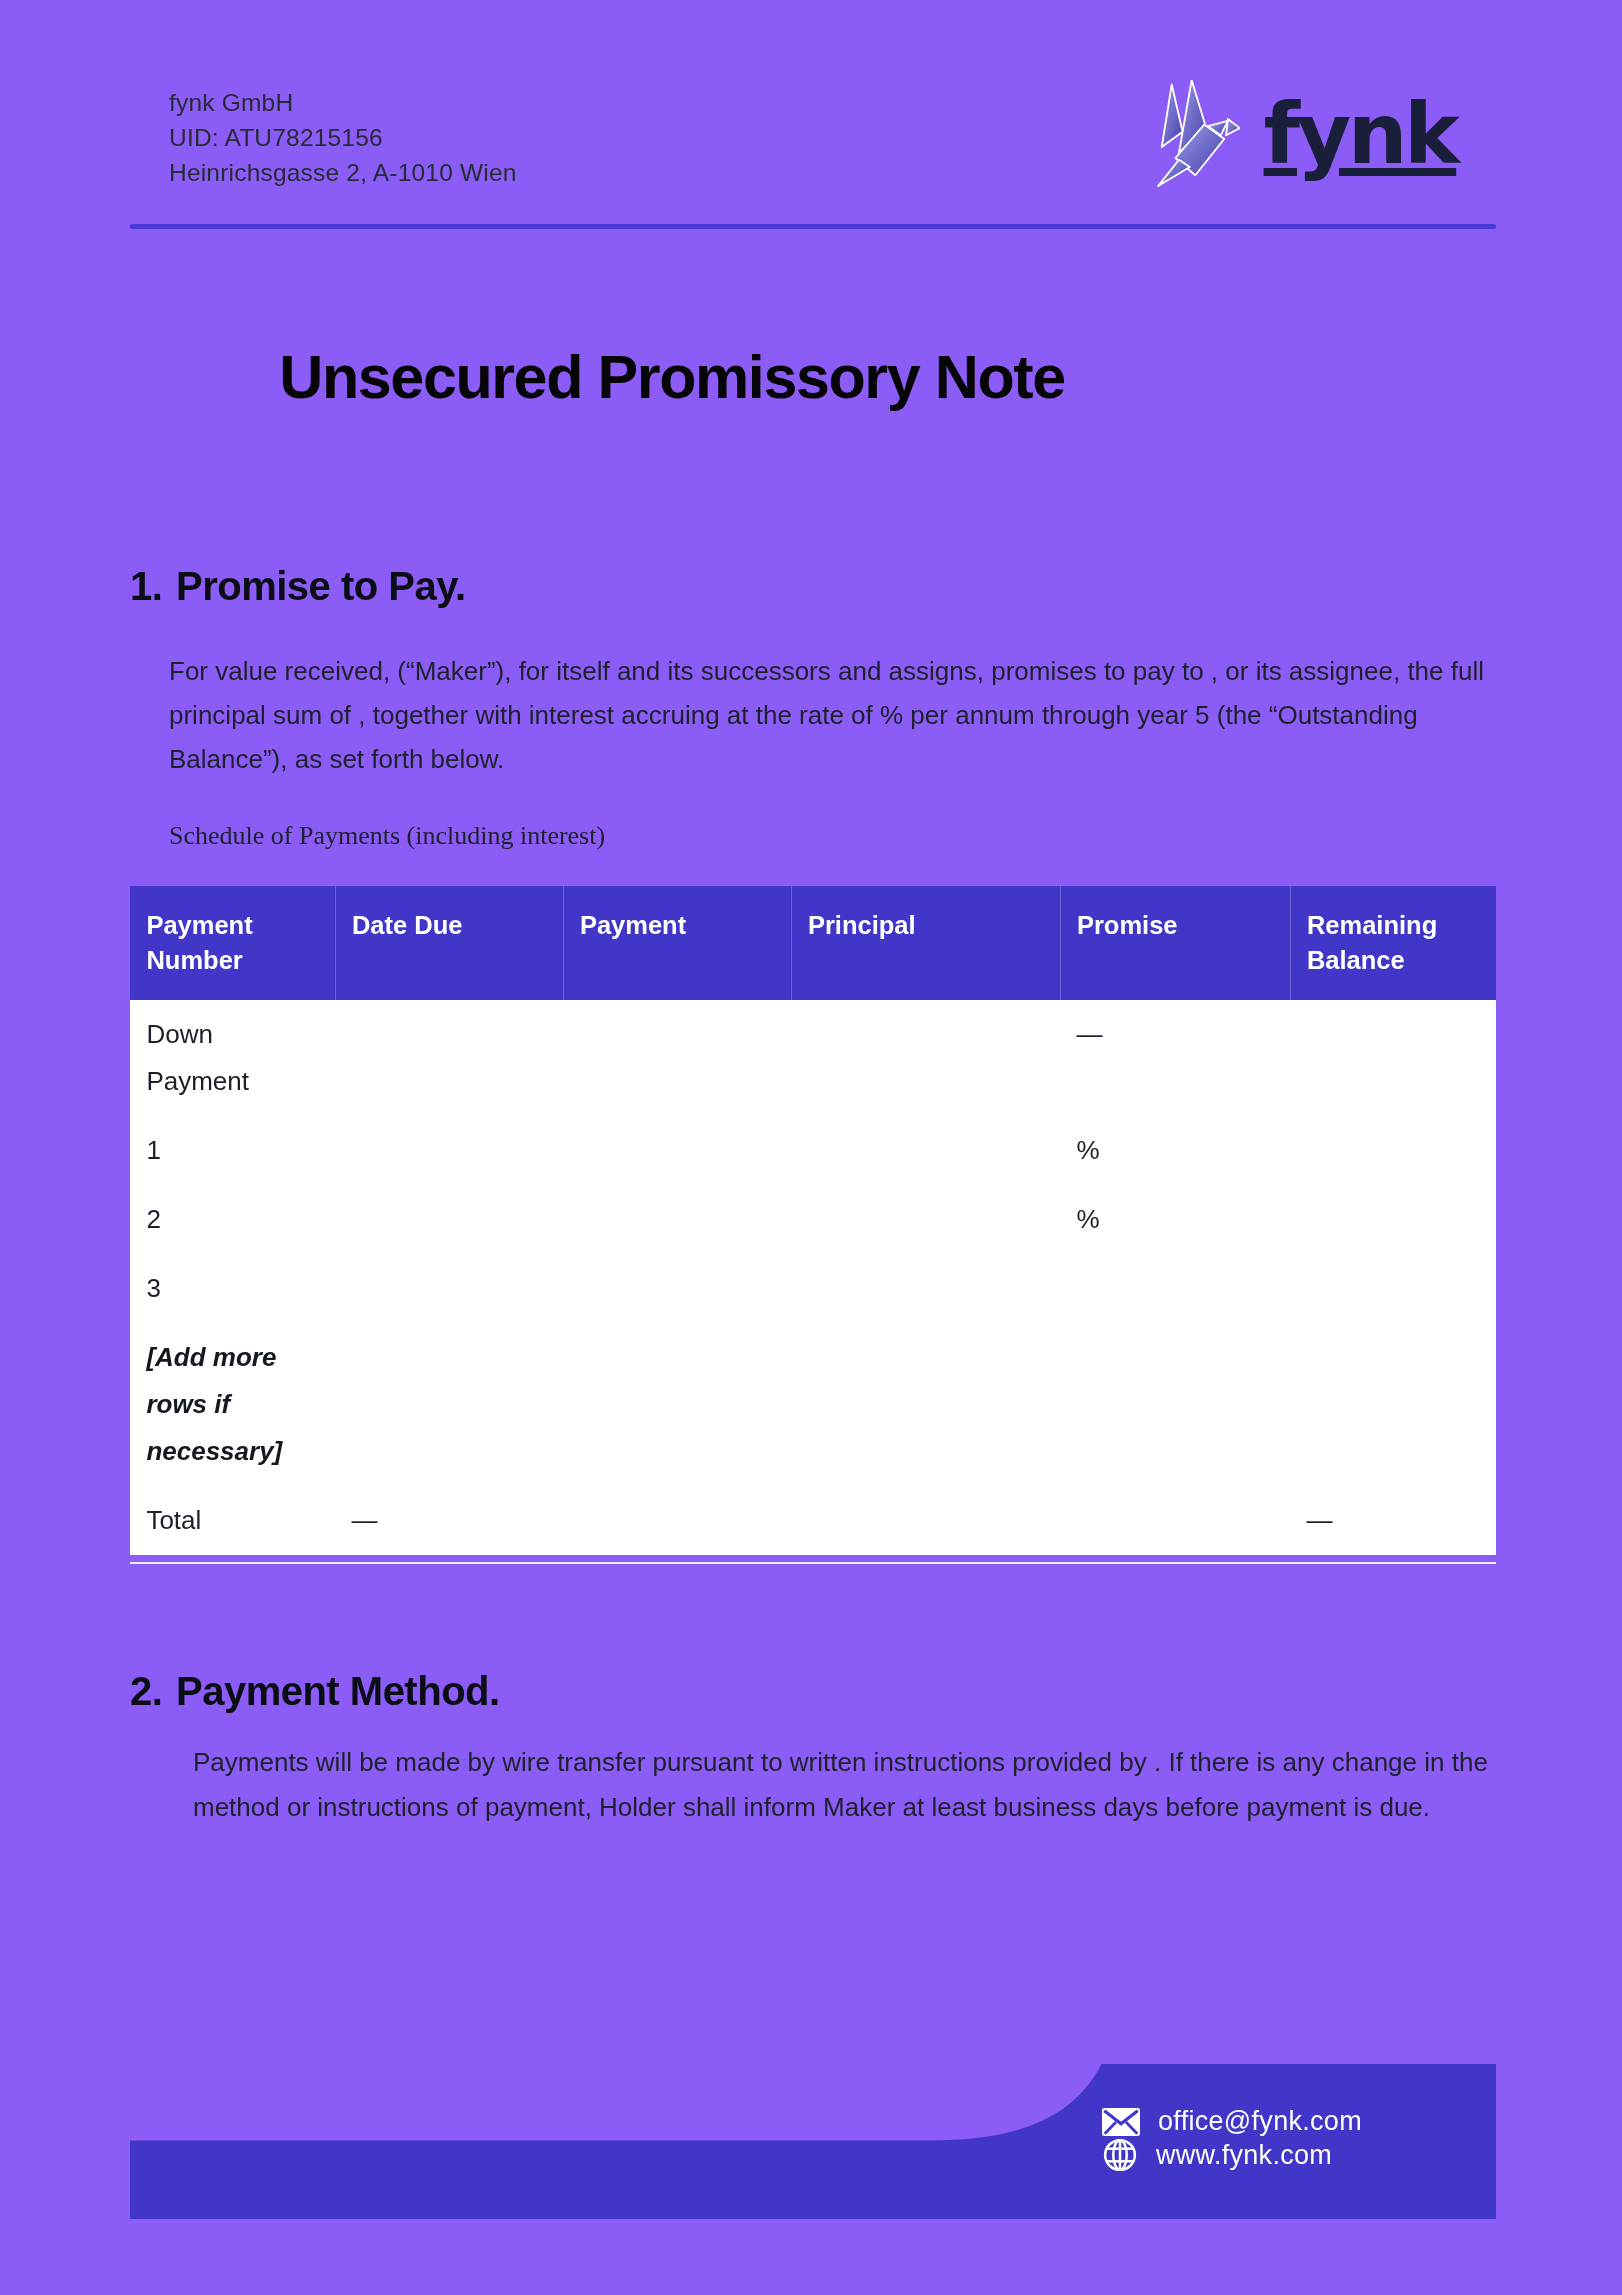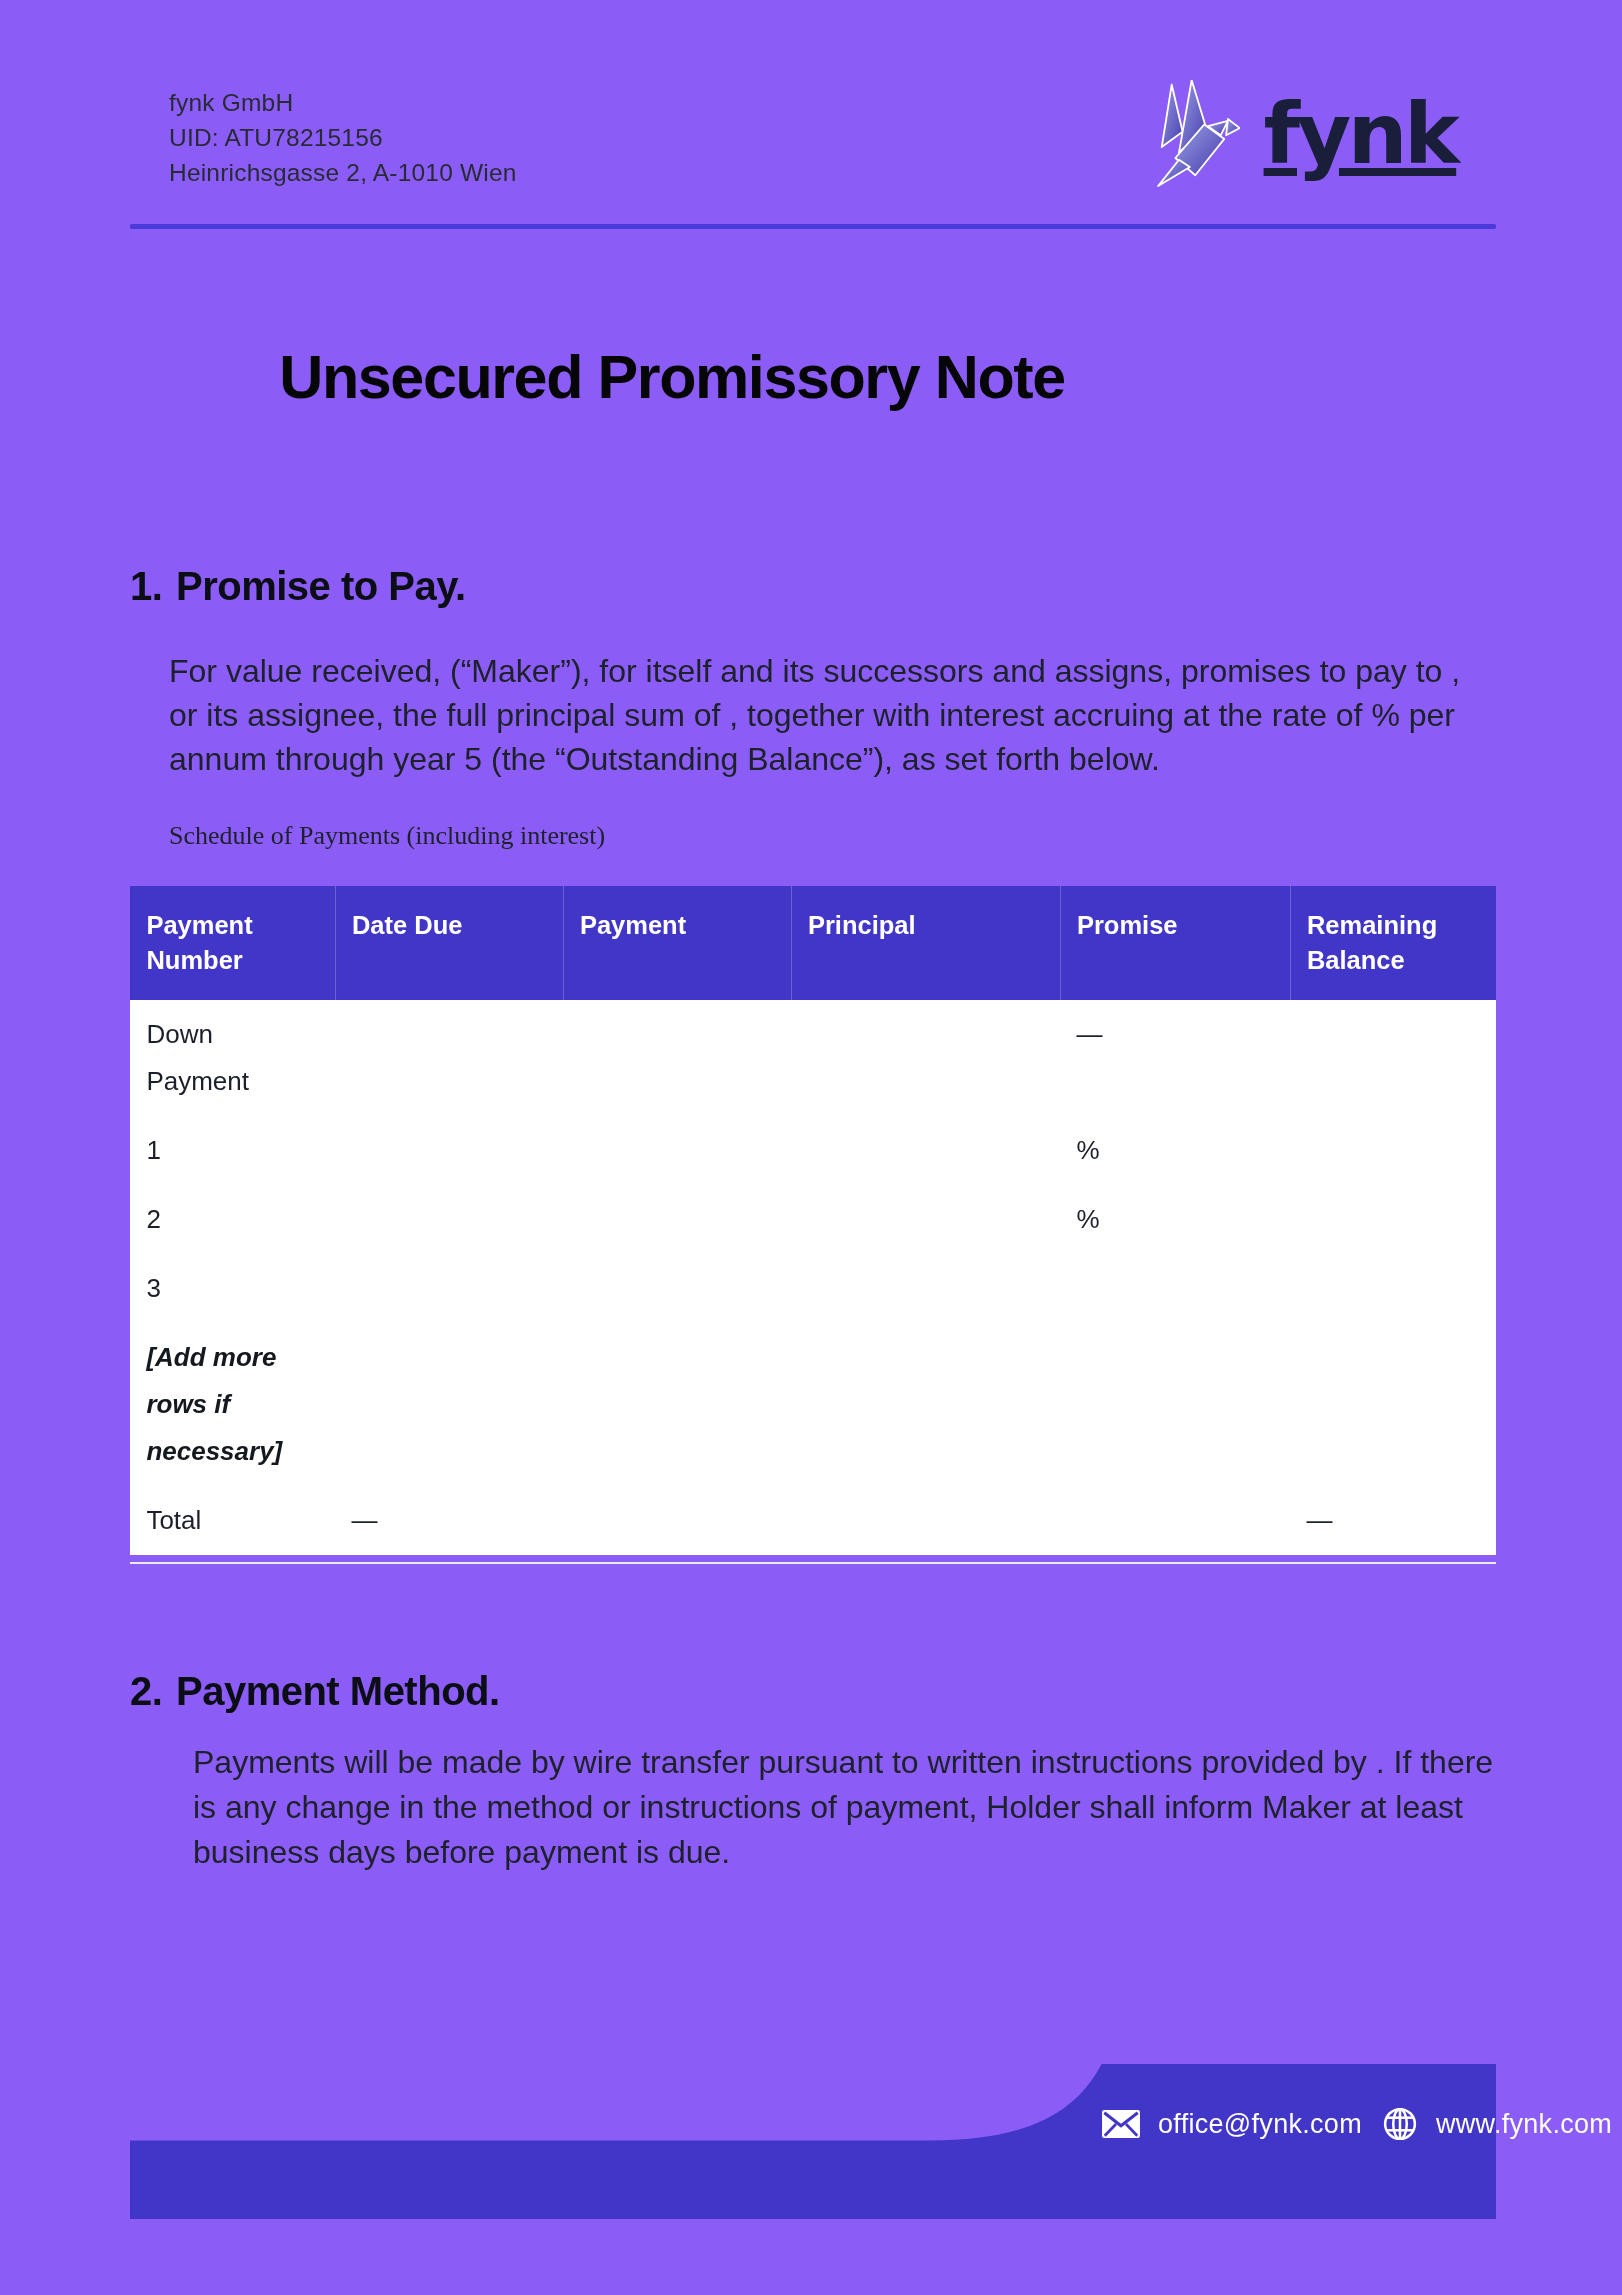--- a/index.html
+++ b/index.html
@@ -23,42 +23,42 @@
 
   
   .doc-title{position:absolute;left:0;top:342px;width:1344px;text-align:center;
     font-size:61px;font-weight:bold;color:#060606;letter-spacing:-1.4px;}
 
   
   .section-heading{position:absolute;left:130px;display:flex;gap:13.6px;
     font-size:40px;font-weight:bold;color:#0b0e15;letter-spacing:-0.5px;}
   .sh-1{top:564px;}
   .sh-2{top:1669px;}
-  .paragraph{position:absolute;left:169px;width:1323px;font-size:32px;color:#1c212b;}
+  .paragraph{position:absolute;left:169px;width:1323px;font-size:26px;color:#1c212b;}
   .para-1{top:649px;line-height:44px;}
   .para-2{top:1740px;line-height:45px;margin-left:24px;}
   .table-caption{position:absolute;left:169px;top:821px;font-size:26px;color:#1c212b;font-family:Liberation Serif, serif;}
 
   
   .ptable{position:absolute;left:130px;top:886px;width:1366px;border-collapse:collapse;table-layout:fixed;}
   .ptable col.c1{width:205px;} .ptable col.c2{width:228px;} .ptable col.c3{width:228px;}
   .ptable col.c4{width:269px;} .ptable col.c5{width:230px;} .ptable col.c6{width:206px;}
   .ptable th{background:var(--accent-purple);color:#fff;font-size:25.5px;font-weight:bold;
     text-align:left;vertical-align:top;line-height:35px;padding:22px 27px 22px 16.4px;
     border-left:1.8px solid rgba(255,255,255,.22);}
   .ptable th:first-child{border-left:none;}
   .ptable td{font-size:26px;color:#1b202a;line-height:47px;vertical-align:top;
     padding:11px 36px 11px 16.4px;background:#fff;}
   .ptable tr.placeholder td{font-weight:bold;font-style:italic;color:#14181f;}
   .divider{position:absolute;left:130px;width:1366px;height:1.8px;background:var(--divider-gray);}
   .div-1{top:1562px;}
 
   
   .footer-shape{position:absolute;left:130px;top:2064px;width:1366px;height:155px;}
-  .footer-contacts{position:absolute;left:1102px;top:2106px;display:flex;flex-direction:row;gap:20px;}
+  .footer-contacts{position:absolute;left:1102px;top:2106px;display:flex;flex-direction:column;}
   .contact-row{display:flex;align-items:center;gap:18px;color:#fff;font-size:27px;letter-spacing:0.3px;}
   .contact-row .cicon{display:block;flex:0 0 auto;}
 </style>
 </head>
 <body>
 
 <div class="page">
 
   <div class="company-info">
     <div>fynk GmbH</div>

